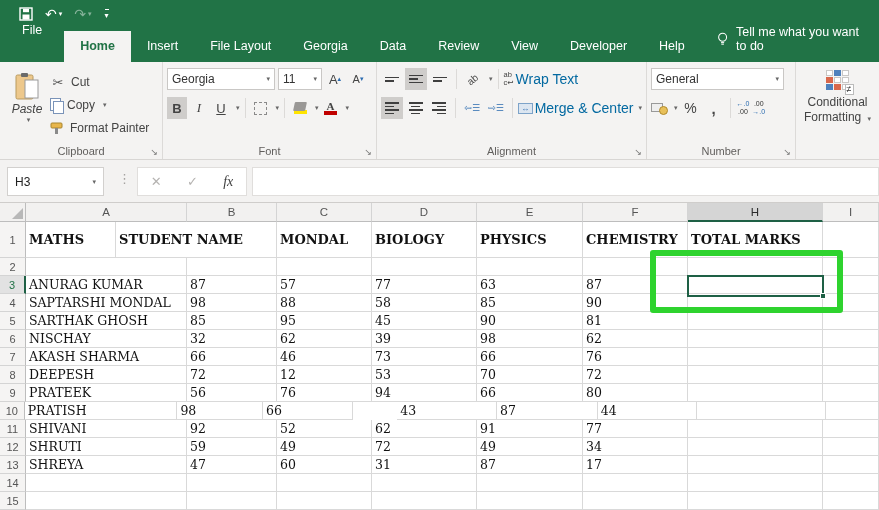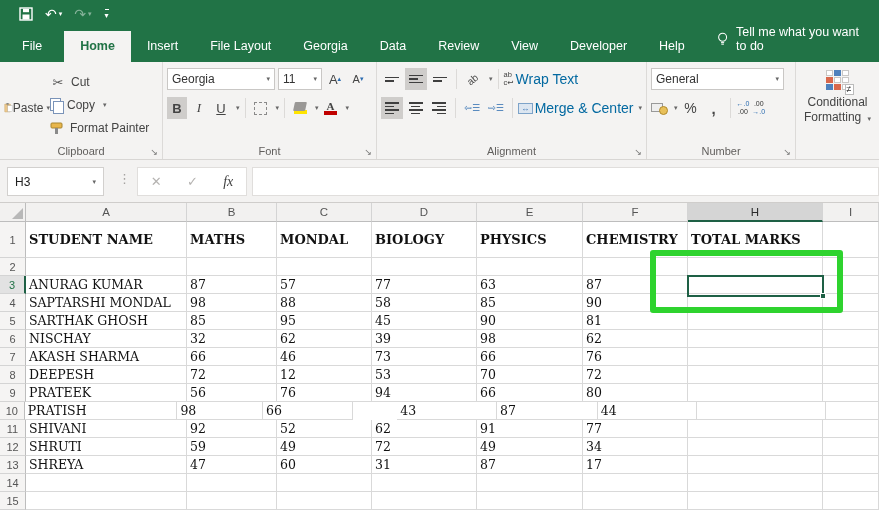--- a/index.html
+++ b/index.html
@@ -9,35 +9,35 @@
   
   .titlebar { height:28px; background:var(--excel-green,#217346); display:flex; align-items:center; padding-left:14px; gap:2px; }
   .qat-btn { color:#fff; font-size:14px; display:flex; align-items:center; padding:0 5px; height:22px; }
   .qat-caret { font-size:7px; color:#fff; margin-left:2px; }
   .dim { opacity:.45; }
   .qat-sep-caret { display:inline-block; color:#fff; font-size:8px; border-top:1px solid #fff; padding-top:1px; margin-left:6px; }
 
   
   .tabbar { height:34px; background:var(--excel-green,#217346); display:flex; align-items:flex-end; }
   .tab { color:#fff; font-size:12.5px; padding:8px 16px 9px; cursor:default; white-space:nowrap; }
-  .tab.file { padding:8px 22px 9px; }
+  .tab.file { padding:8px 22px 25px; }
   .tab.selected { background:#f4f3f2; color:var(--excel-green,#217346); font-weight:bold; }
   .tellme { display:flex; align-items:center; gap:8px; color:#fff; font-size:12.5px; padding:8px 10px 9px; margin-left:6px; }
 
   
   .ribbon { height:98px; background:#f4f3f2; display:flex; border-bottom:1px solid #d8d6d4; position:relative; }
   .rgroup { position:relative; border-right:1px solid #dcdad8; padding:6px 4px 16px; display:flex; }
   .grp-label { position:absolute; bottom:2px; left:0; right:0; text-align:center; font-size:11px; color:#605e5c; }
   .launcher { position:absolute; bottom:2px; right:4px; font-size:9px; color:#777; }
   .ribbon-text { font-size:12px; color:#444; }
   .caret { font-size:7px; color:#666; margin-left:3px; }
 
   
   .g-clip { width:163px; }
-  .paste-big { width:46px; display:flex; align-items:center; justify-content:flex-start; padding-top:4px; }
+  .paste-big { width:46px; display:flex; flex-direction:column; align-items:center; justify-content:flex-start; padding-top:4px;font-style:italic; }
   .clipboard-svg { width:26px; height:30px; }
   .clip-rows { display:flex; flex-direction:column; justify-content:flex-start; gap:3px; padding-top:4px; }
   .clip-row { display:flex; align-items:center; gap:5px; height:20px; }
   .mini-icon { width:16px; text-align:center; font-size:13px; color:#555; }
   .copy-icon { position:relative; width:12px; height:14px; }
   .copy-icon:before, .copy-icon:after { content:""; position:absolute; width:9px; height:11px; border:1px solid #7a93b8; background:#fff; }
   .copy-icon:before { left:0; top:0; } .copy-icon:after { left:3px; top:3px; }
 
   
   .g-font { width:214px; flex-direction:column; }
@@ -371,22 +371,22 @@
           <div class="col-hdr" style="width: 90px;">B</div>
           <div class="col-hdr" style="width: 95px;">C</div>
           <div class="col-hdr" style="width: 105px;">D</div>
           <div class="col-hdr" style="width: 106px;">E</div>
           <div class="col-hdr" style="width: 105px;">F</div>
           <div class="col-hdr sel" style="width: 135px;">H</div>
           <div class="col-hdr" style="width: 56px;">I</div>
         </div>
         <div class="sheet-row tall">
           <div class="row-hdr">1</div>
+          <div class="cell" style="width: 90px;">MATHS</div>
           <div class="cell" style="width: 161px;">STUDENT NAME</div>
-          <div class="cell" style="width: 90px;">MATHS</div>
           <div class="cell" style="width: 95px;">MONDAL</div>
           <div class="cell" style="width: 105px;">BIOLOGY</div>
           <div class="cell" style="width: 106px;">PHYSICS</div>
           <div class="cell" style="width: 105px;">CHEMISTRY</div>
           <div class="cell" style="width: 135px;">TOTAL MARKS</div>
           <div class="cell" style="width: 56px;"></div>
         </div>
         <div class="sheet-row">
           <div class="row-hdr">2</div>
           <div class="cell" style="width: 161px;"></div>

